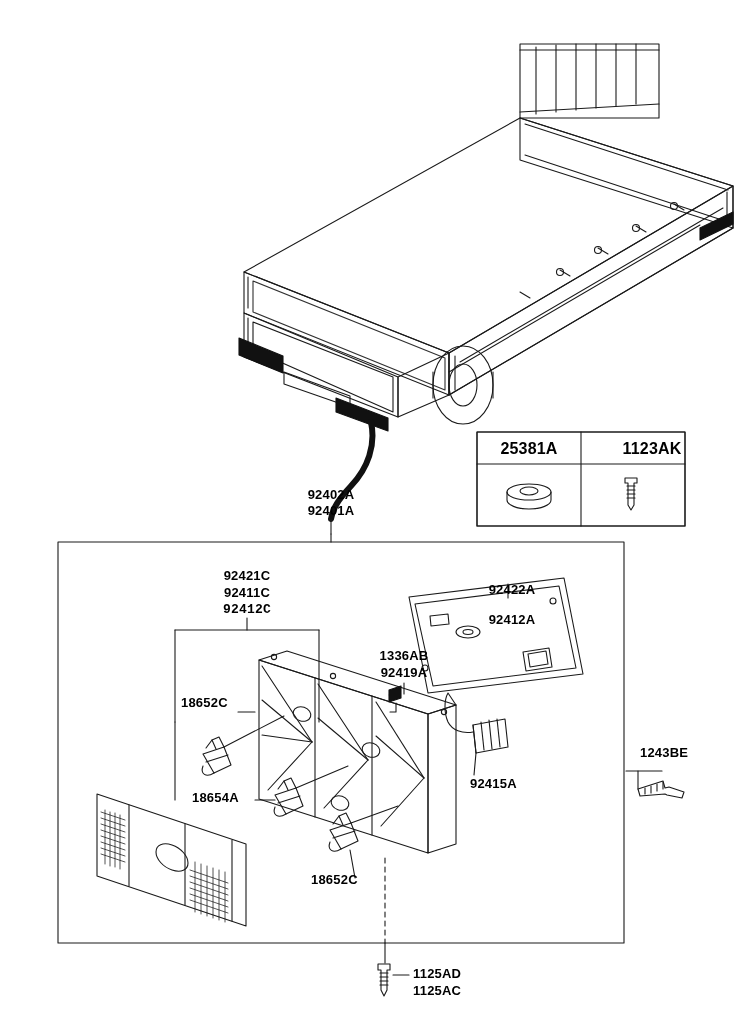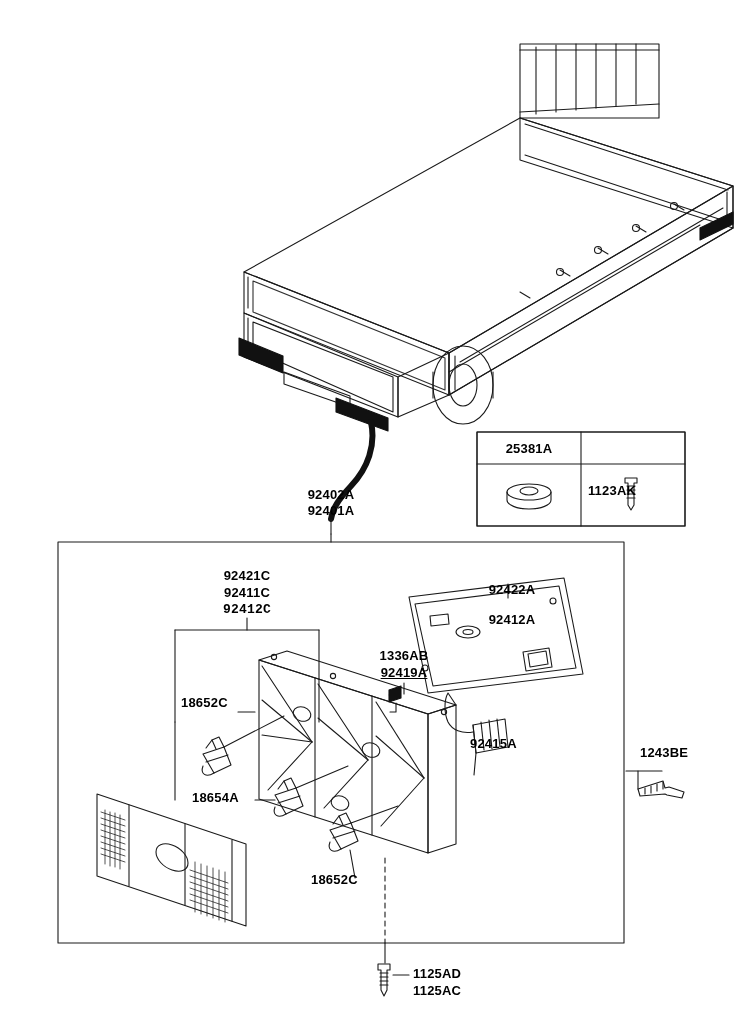--- a/index.html
+++ b/index.html
@@ -31,21 +31,21 @@
     white-space: nowrap;
     letter-spacing: 0.2px;
     line-height: 15px;
     text-align: right;
   }
   .lbl.ctr {
     text-align: center;
     transform: translateX(-50%);
   }
   .lbl.tbl {
-    font-size: 13px;
+    font-size: 16px;
   }
 </style>
 </head>
 <body>
 
 <div id="page">
 
   <svg width="749" height="1024" viewBox="0 0 749 1024" fill="none" stroke="#1a1a1a" stroke-width="1.1" stroke-linejoin="round" stroke-linecap="round">
 
     <g>
@@ -305,36 +305,36 @@
       <path d="M385 930 L385 943" stroke-dasharray="5 4"></path>
       <path d="M393 975 L409 975"></path>
     </g>
 
   </svg>
 
   <div class="lbl ctr" style="left:331px; top:487px;text-align:right;">92402A</div>
   <div class="lbl ctr" style="left:331px; top:503px;">92401A</div>
 
   <div class="lbl tbl ctr" style="left:529px; top:441px;">25381A</div>
-  <div class="lbl tbl ctr" style="left:612px; top:441px;margin-top:42px;">1123AK</div>
+  <div class="lbl tbl ctr" style="left:652px; top:441px;">1123AK</div>
 
   <div class="lbl ctr" style="left:247px; top:568px;">92421C</div>
   <div class="lbl ctr" style="left:247px; top:585px;">92411C</div>
   <div class="lbl ctr" style="left:247px; top:602px;font-family:Liberation Mono, monospace;">92412C</div>
 
   <div class="lbl ctr" style="left:512px; top:567px;margin-top:15px;">92422A</div>
   <div class="lbl ctr" style="left:512px; top:584px;margin-top:28px;">92412A</div>
 
   <div class="lbl ctr" style="left:404px; top:648px;">1336AB</div>
-  <div class="lbl ctr" style="left:404px; top:665px;text-decoration:underline;">92419A</div>
+  <div class="lbl ctr" style="left:404px; top:665px;">92419A</div>
 
   <div class="lbl" style="left:181px; top:695px;">18652C</div>
   <div class="lbl" style="left:192px; top:790px;">18654A</div>
   <div class="lbl" style="left:311px; top:872px;">18652C</div>
 
-  <div class="lbl" style="left:470px; top:736px;">92415A</div>
+  <div class="lbl" style="left:470px; top:776px;">92415A</div>
 
   <div class="lbl" style="left:640px; top:745px;">1243BE</div>
 
   <div class="lbl" style="left:413px; top:966px;">1125AD</div>
   <div class="lbl" style="left:413px; top:983px;">1125AC</div>
 
 </div>
 
 </body></html>

